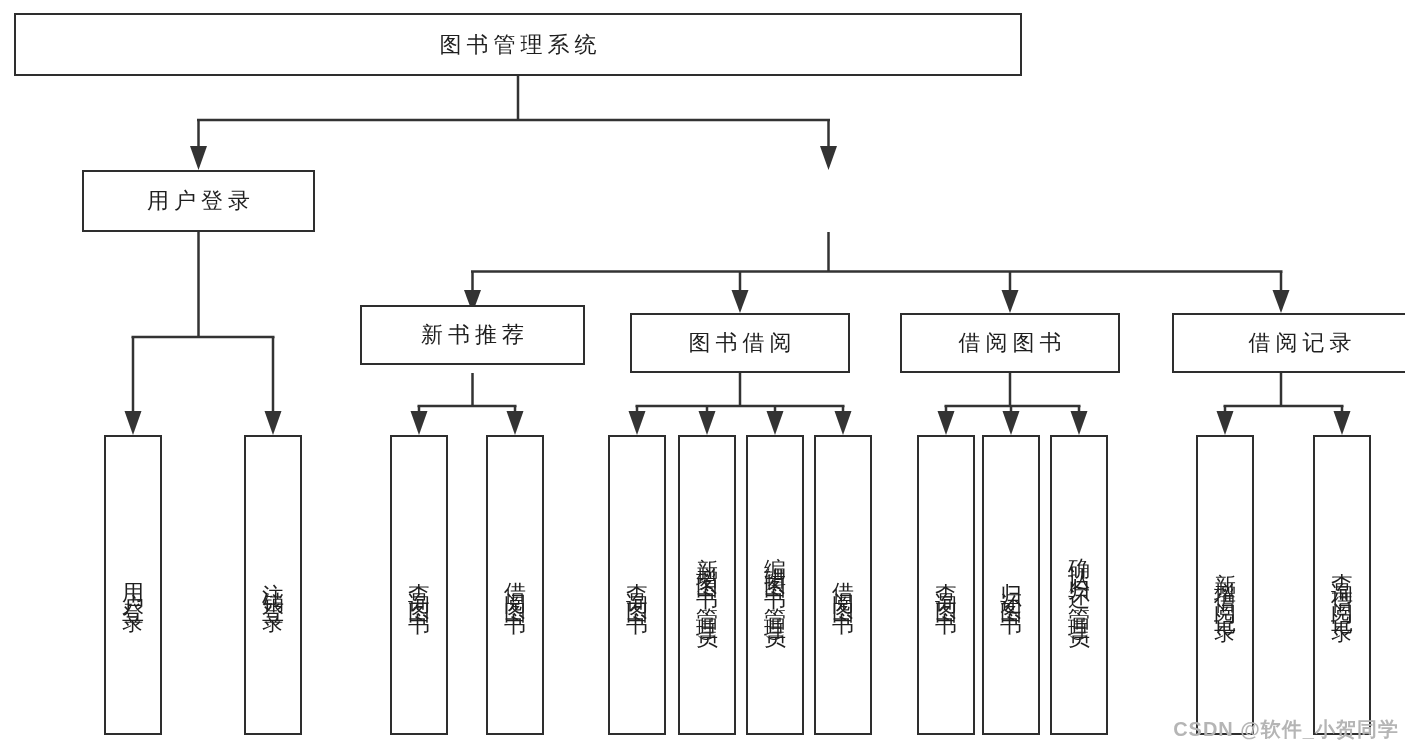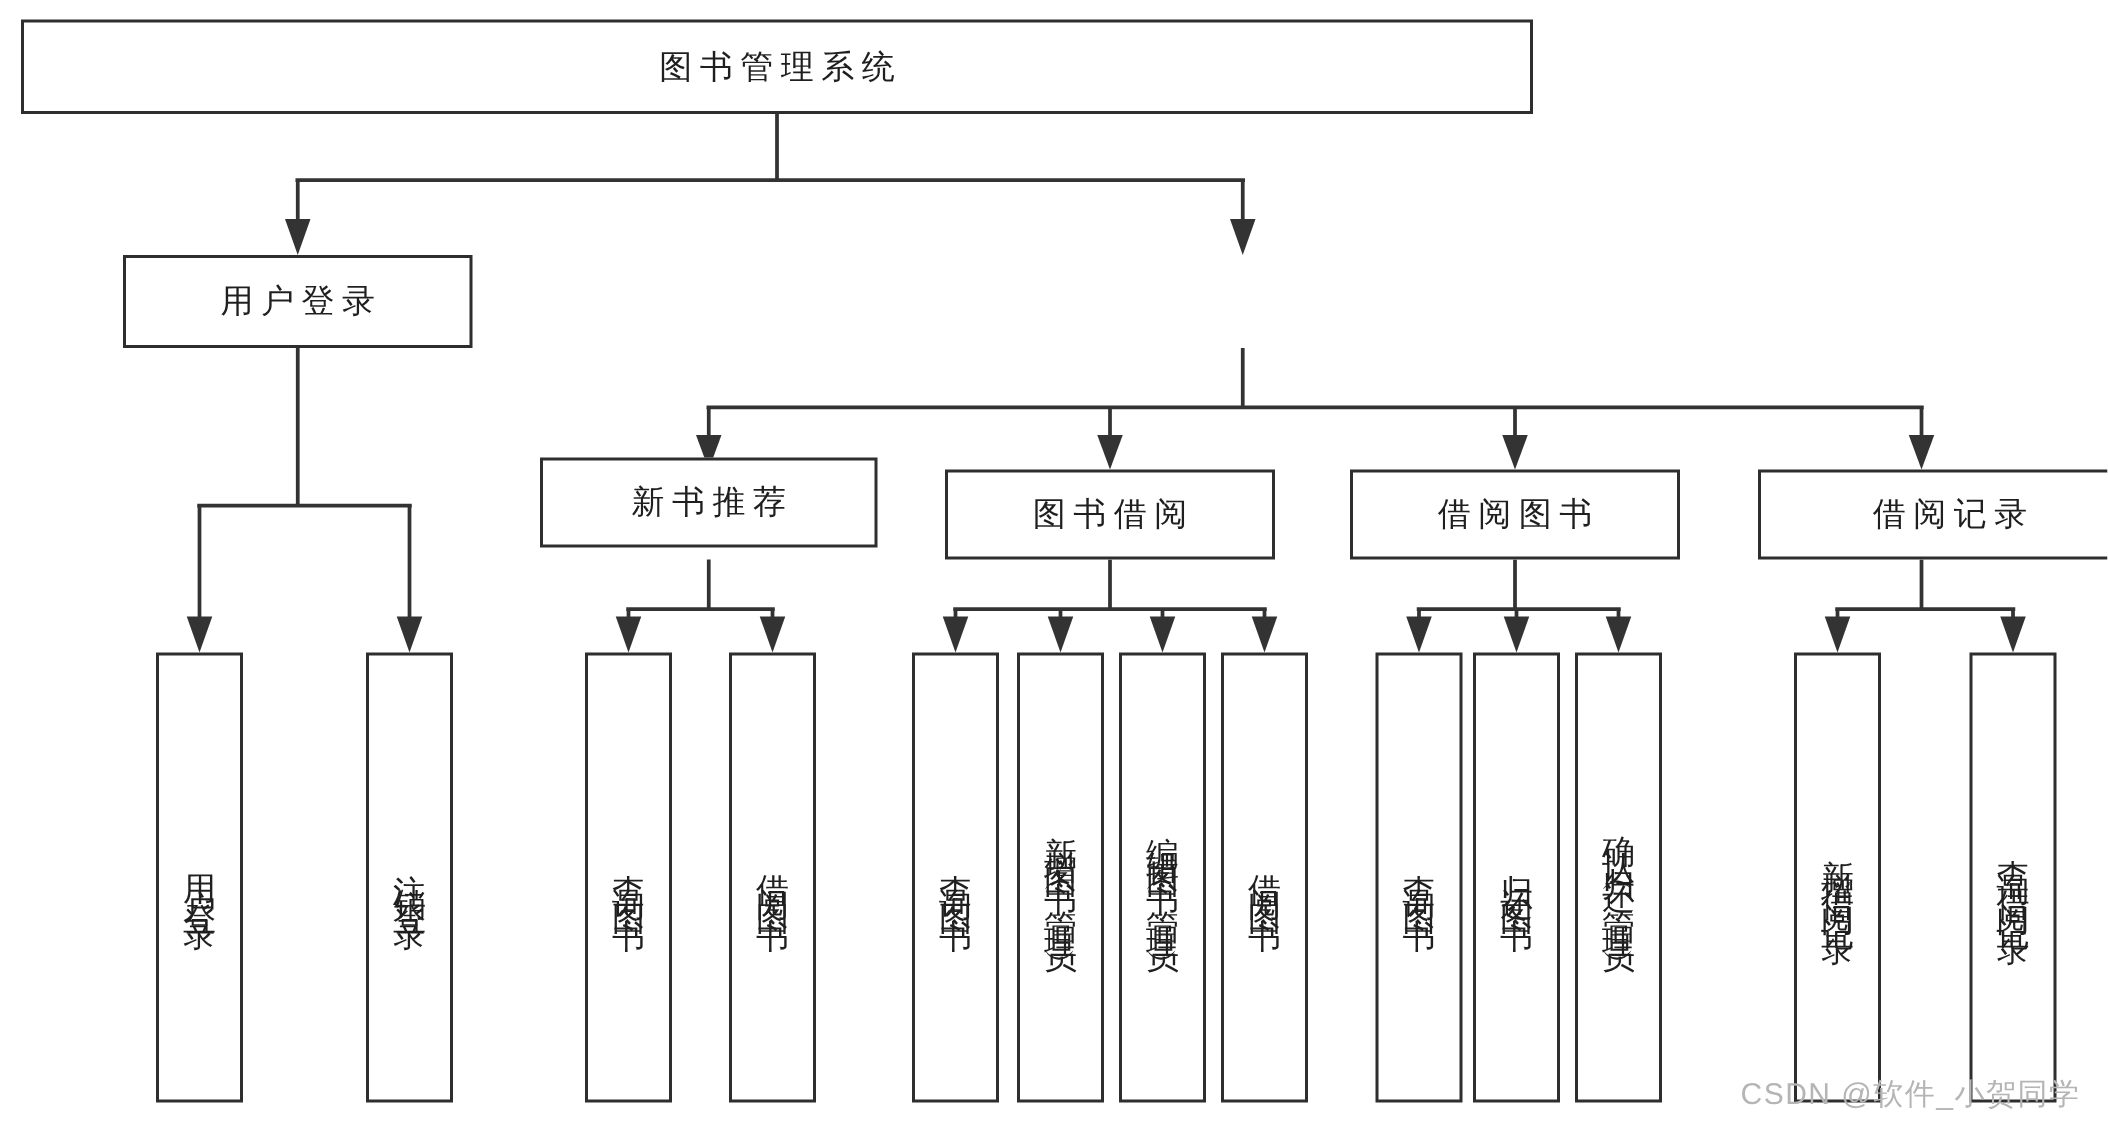--- a/index.html
+++ b/index.html
@@ -15,22 +15,22 @@
   }
   .h{font-size:22px;letter-spacing:5px;text-indent:5px;white-space:nowrap;}
   .v{
     font-size:22px;
     writing-mode:vertical-lr;
     text-orientation:mixed;
     letter-spacing:10px;
     line-height:1;
   }
   .watermark{
-    position:absolute;right:18px;bottom:4px;
-    font-size:20px;color:#b5b5b5;letter-spacing:1px;white-space:nowrap;
+    position:absolute;right:6px;bottom:4px;
+    font-size:20px;color:#b5b5b5;letter-spacing:1px;white-space:nowrap;font-weight:bold;
   }
 </style>
 </head>
 <body>
 
 <div class="stage">
 
   <svg class="wires" viewBox="0 0 1405 747" aria-hidden="true">
     <g stroke="#333333" stroke-width="2.5" fill="none">
 

